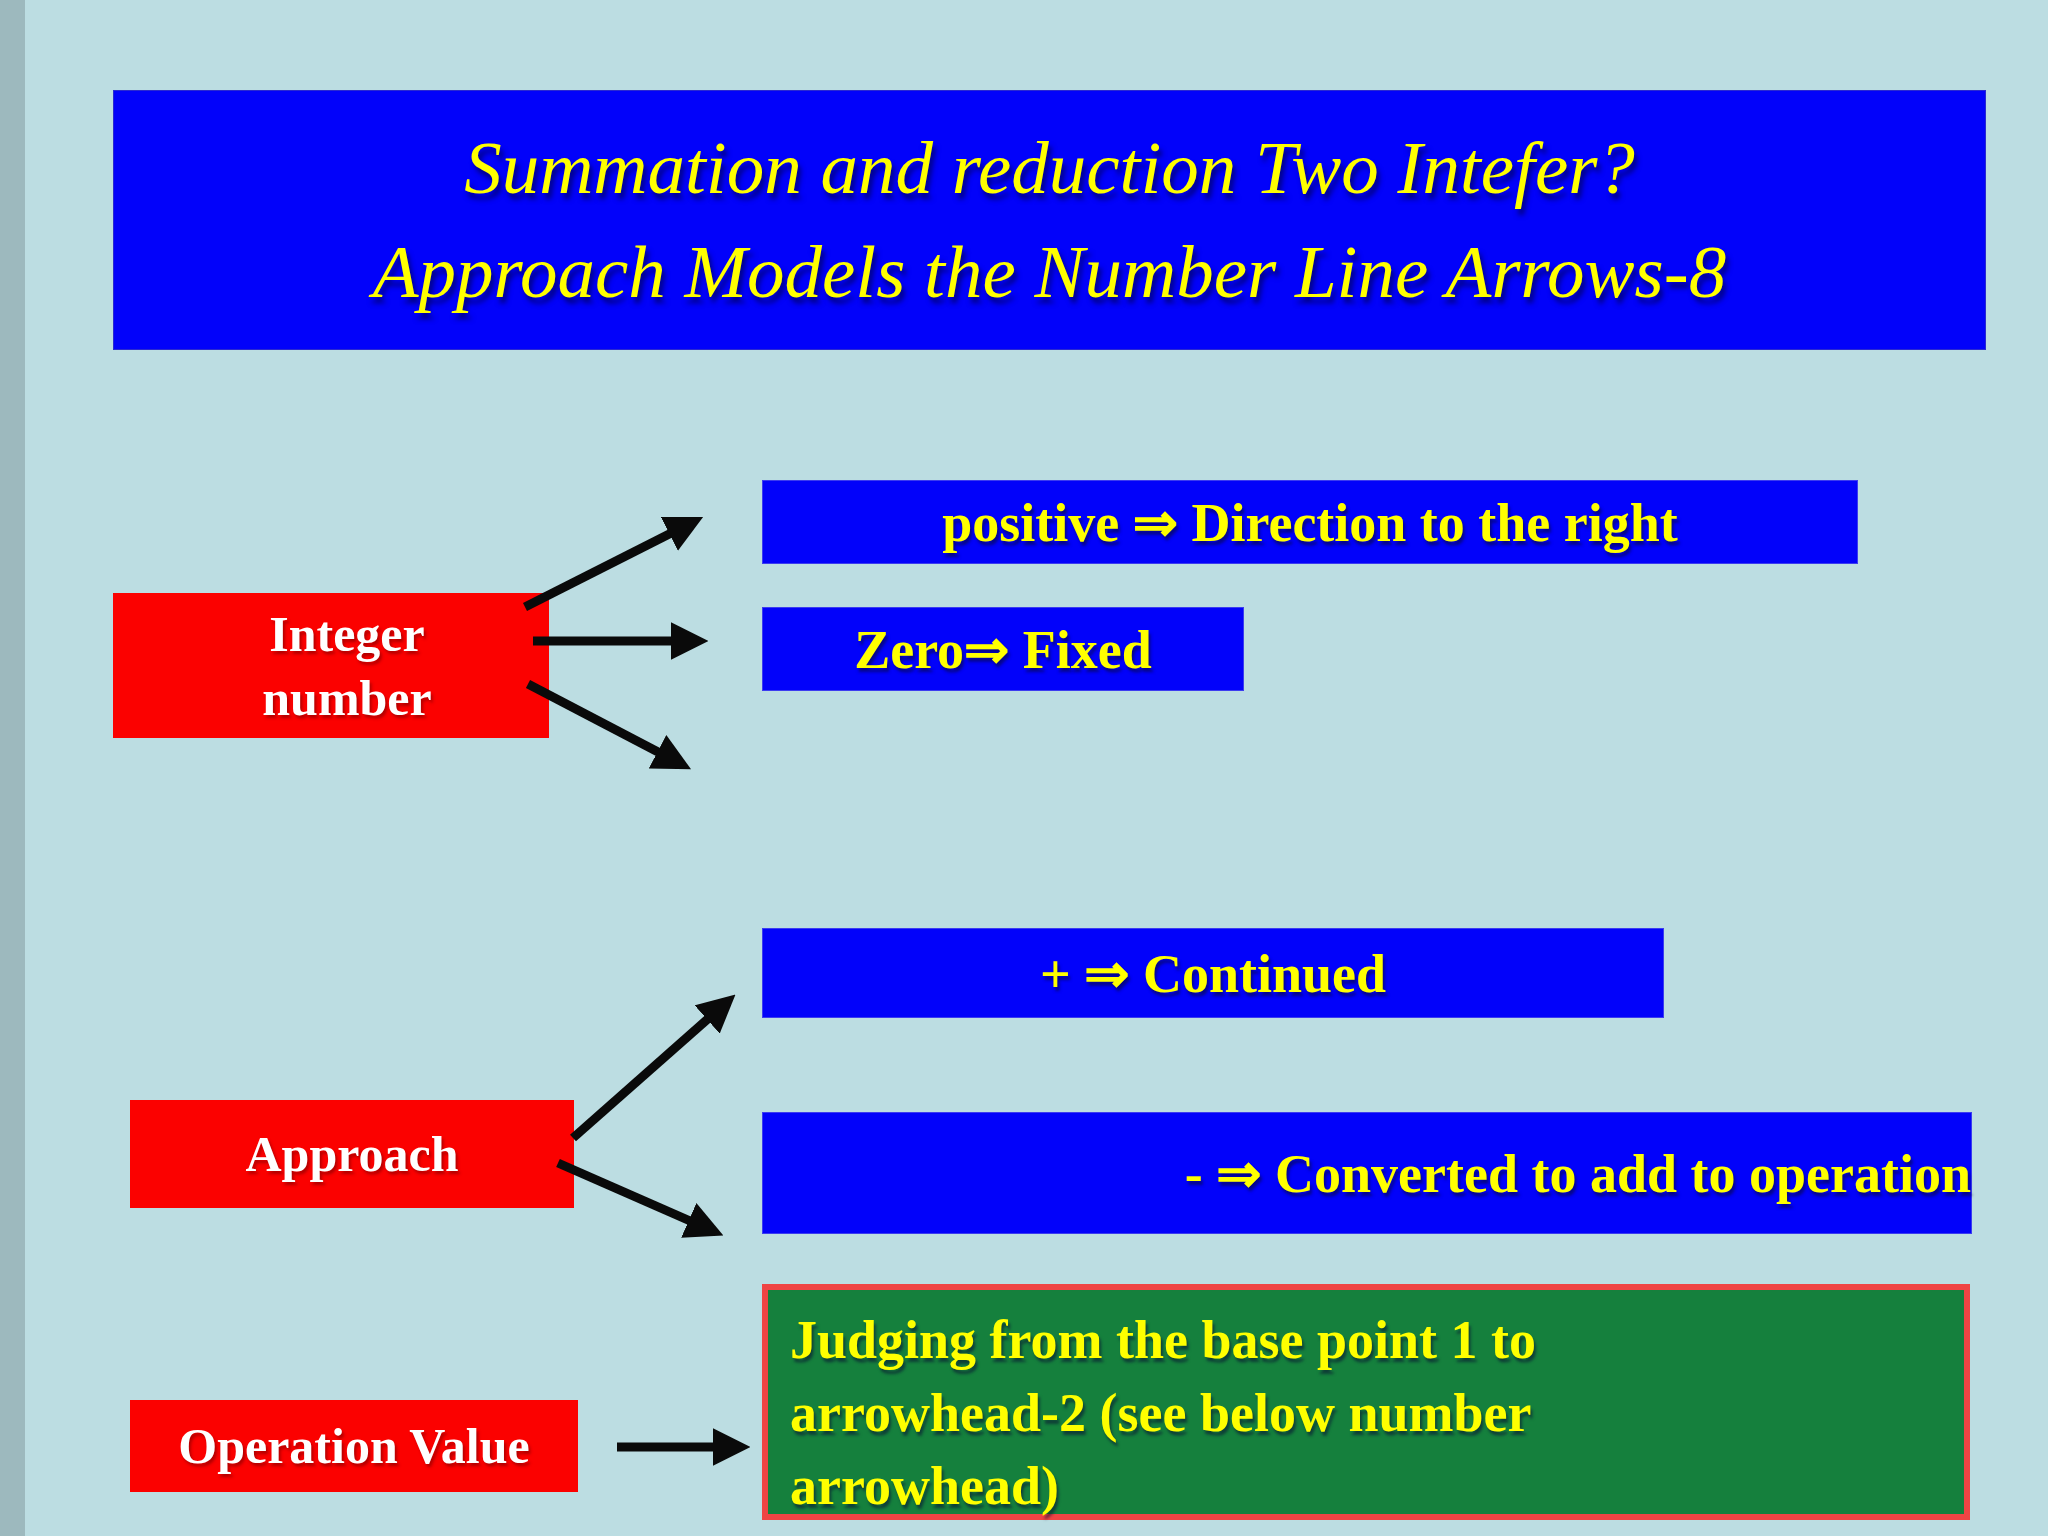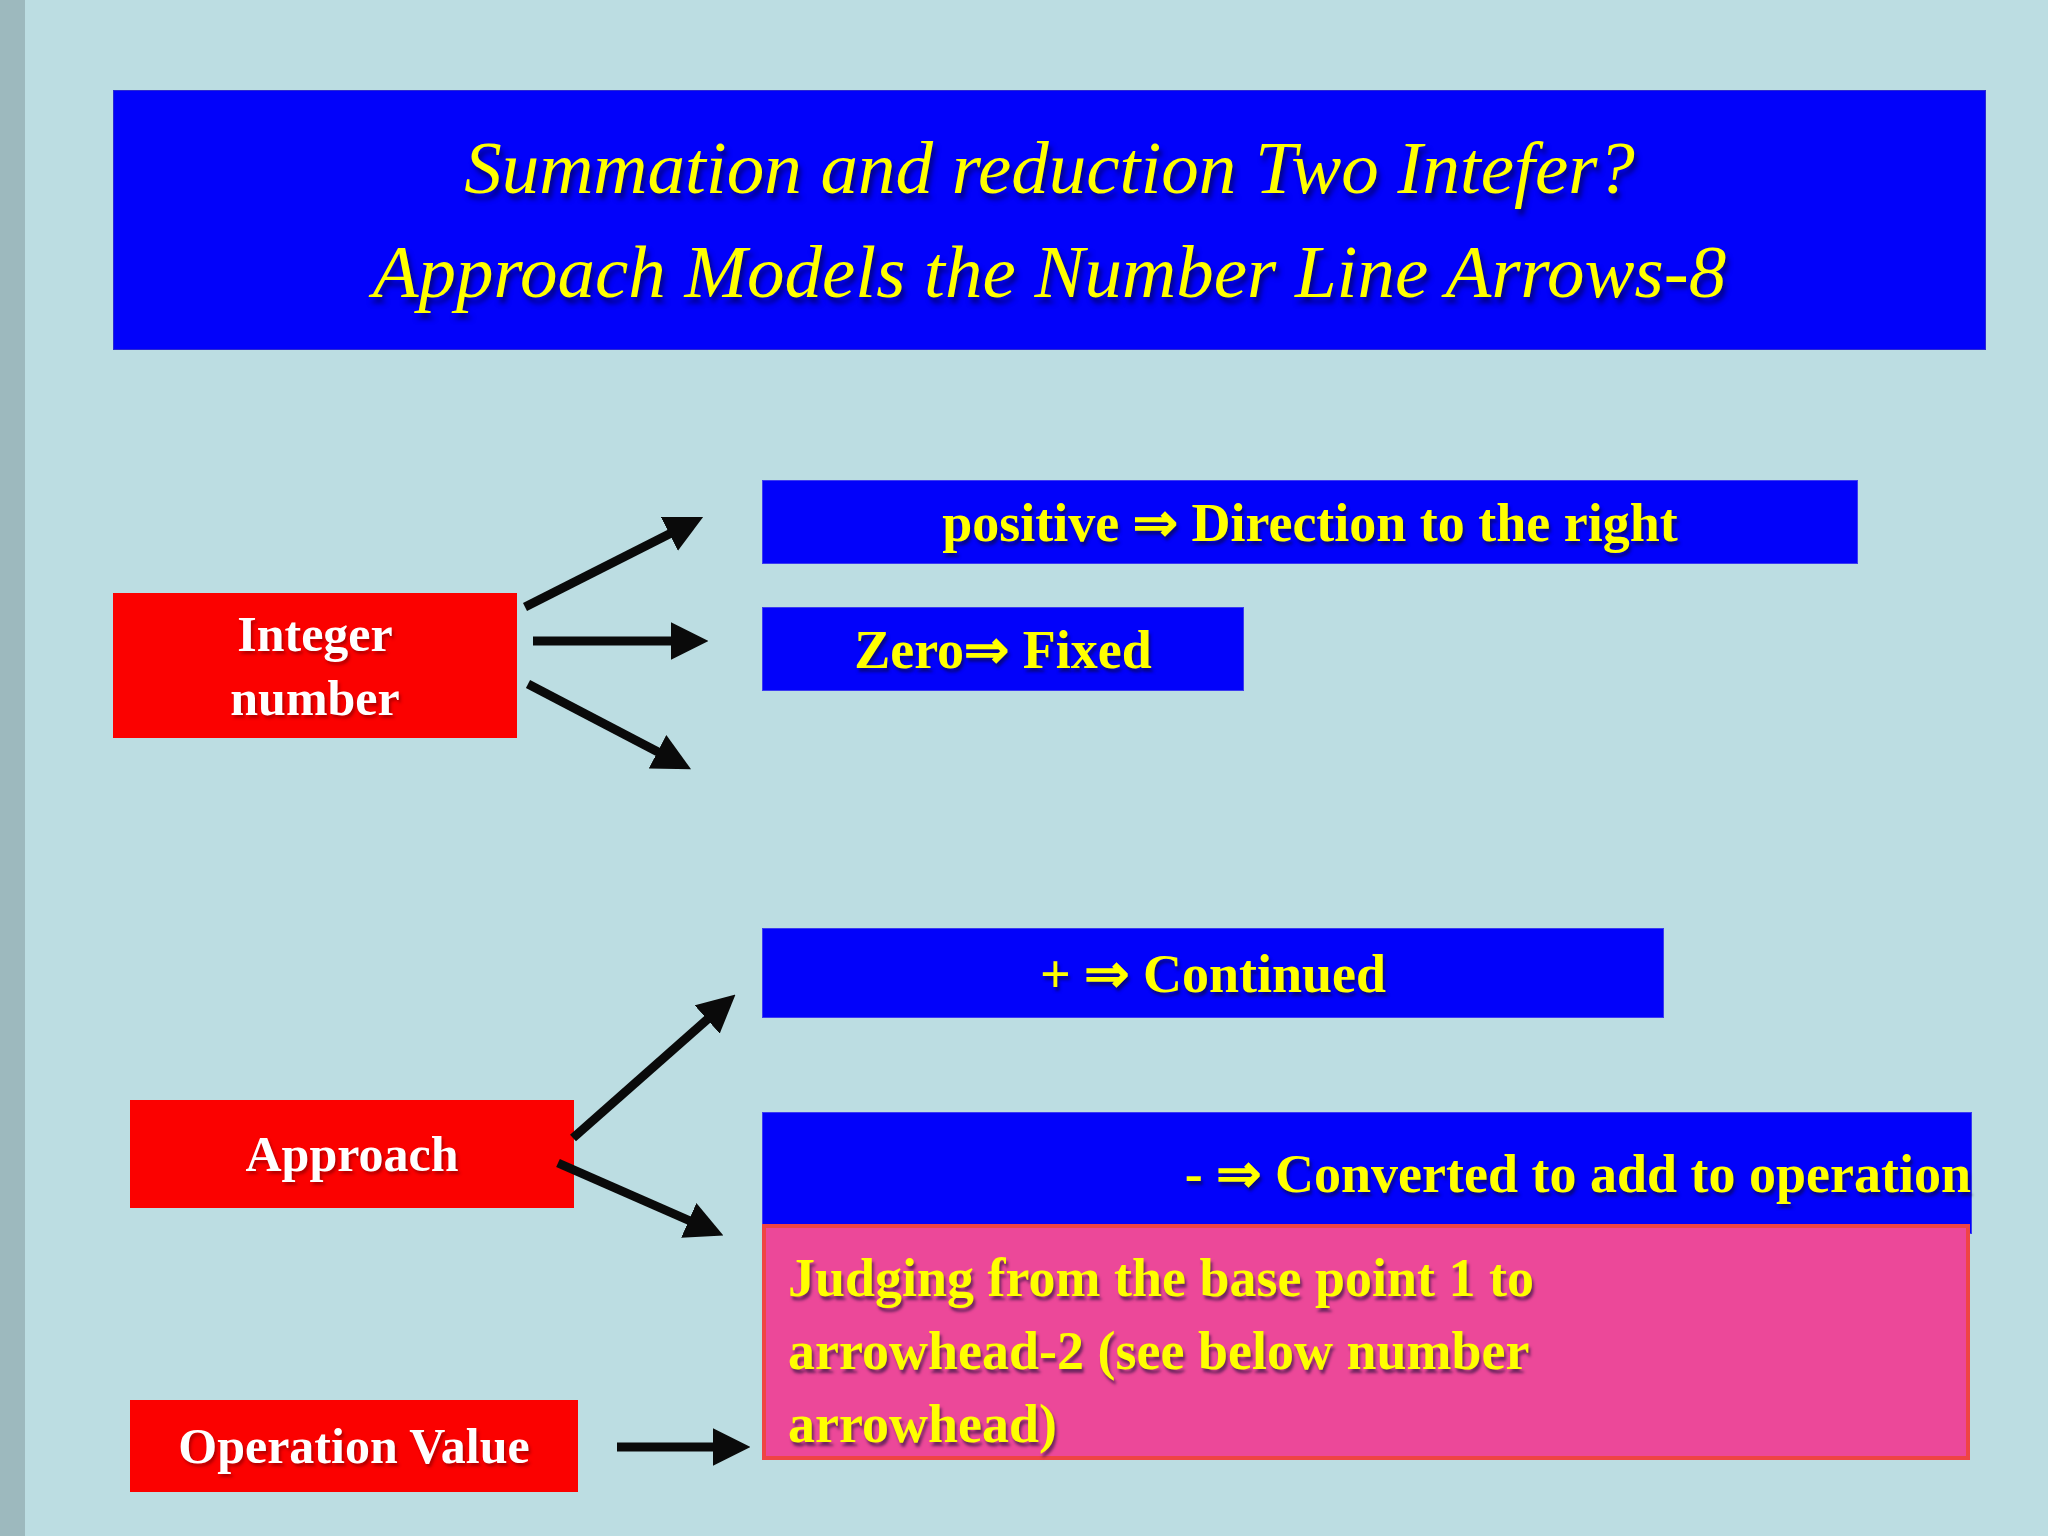--- a/index.html
+++ b/index.html
@@ -39,43 +39,43 @@
     position:absolute;
     background:#fb0100;
     color:#ffffff;
     font-weight:bold;
     font-size:50px;line-height:64px;
     display:flex;flex-direction:column;align-items:center;justify-content:center;
     text-align:center;
     text-shadow:2px 3px 3px rgba(90,0,0,0.45);
   }
   .judging{
-    position:absolute;left:737px;top:1224px;width:1208px;height:236px;
-    background:#ec4899;
+    position:absolute;left:737px;top:1284px;width:1208px;height:236px;
+    background:#15803d;
     color:#ffff00;
     font-weight:bold;
     font-size:54px;line-height:73px;
     padding:14px 10px 0 22px;
     box-sizing:border-box;
     text-shadow:2px 4px 3px rgba(10,10,50,0.55);
-    border:4px solid #ef4444;
+    border:6px solid #ef4444;
   }
   .arrow-layer{position:absolute;left:0;top:0;width:2048px;height:1536px;pointer-events:none;}
 </style>
 </head>
 <body>
 
 <div class="slide">
 
   <div class="title">
     <div>Summation and reduction Two Intefer?</div>
     <div>Approach Models the Number Line Arrows-8</div>
   </div>
 
-  <div class="redbox" style="left:88px;top:593px;width:404px;height:145px;">
+  <div class="redbox" style="left:88px;top:593px;width:404px;height:145px;padding-left:32px;">
     <div>Integer</div>
     <div>number</div>
   </div>
 
   <div class="redbox" style="left:105px;top:1100px;width:444px;height:108px;">
     <div>Approach</div>
   </div>
 
   <div class="redbox" style="left:105px;top:1400px;width:448px;height:92px;">
     <div>Operation Value</div>

